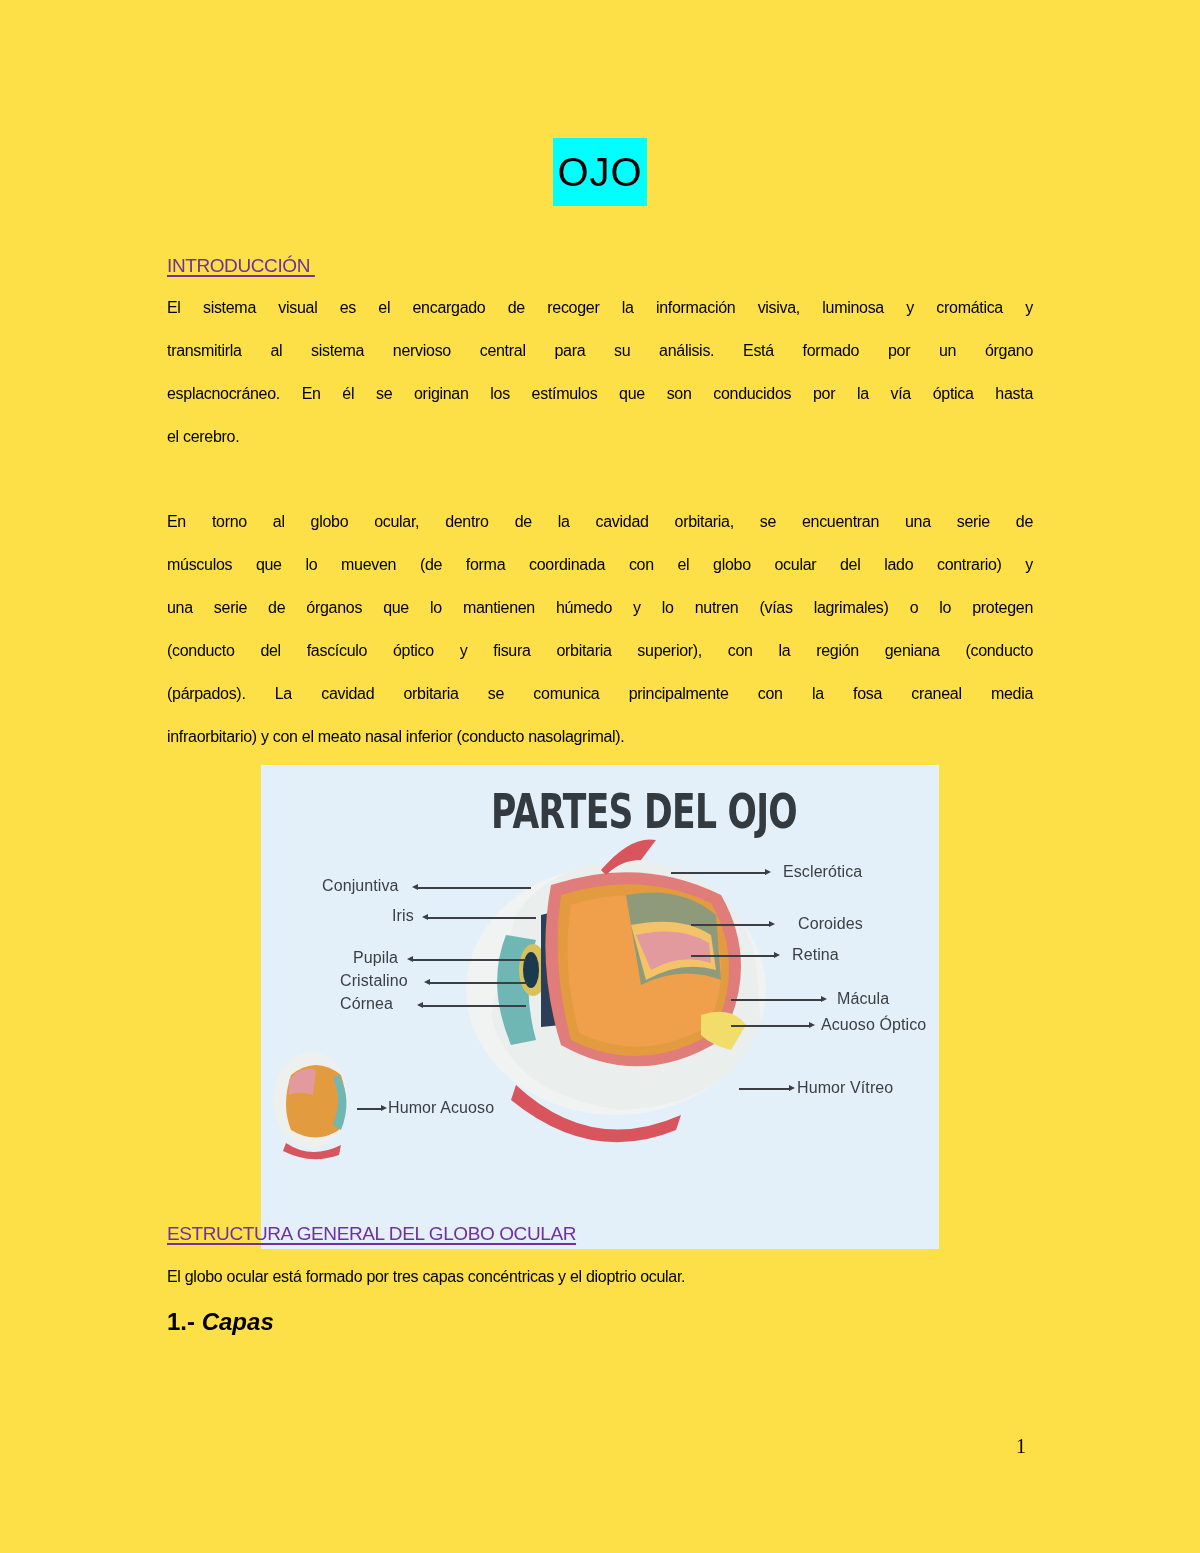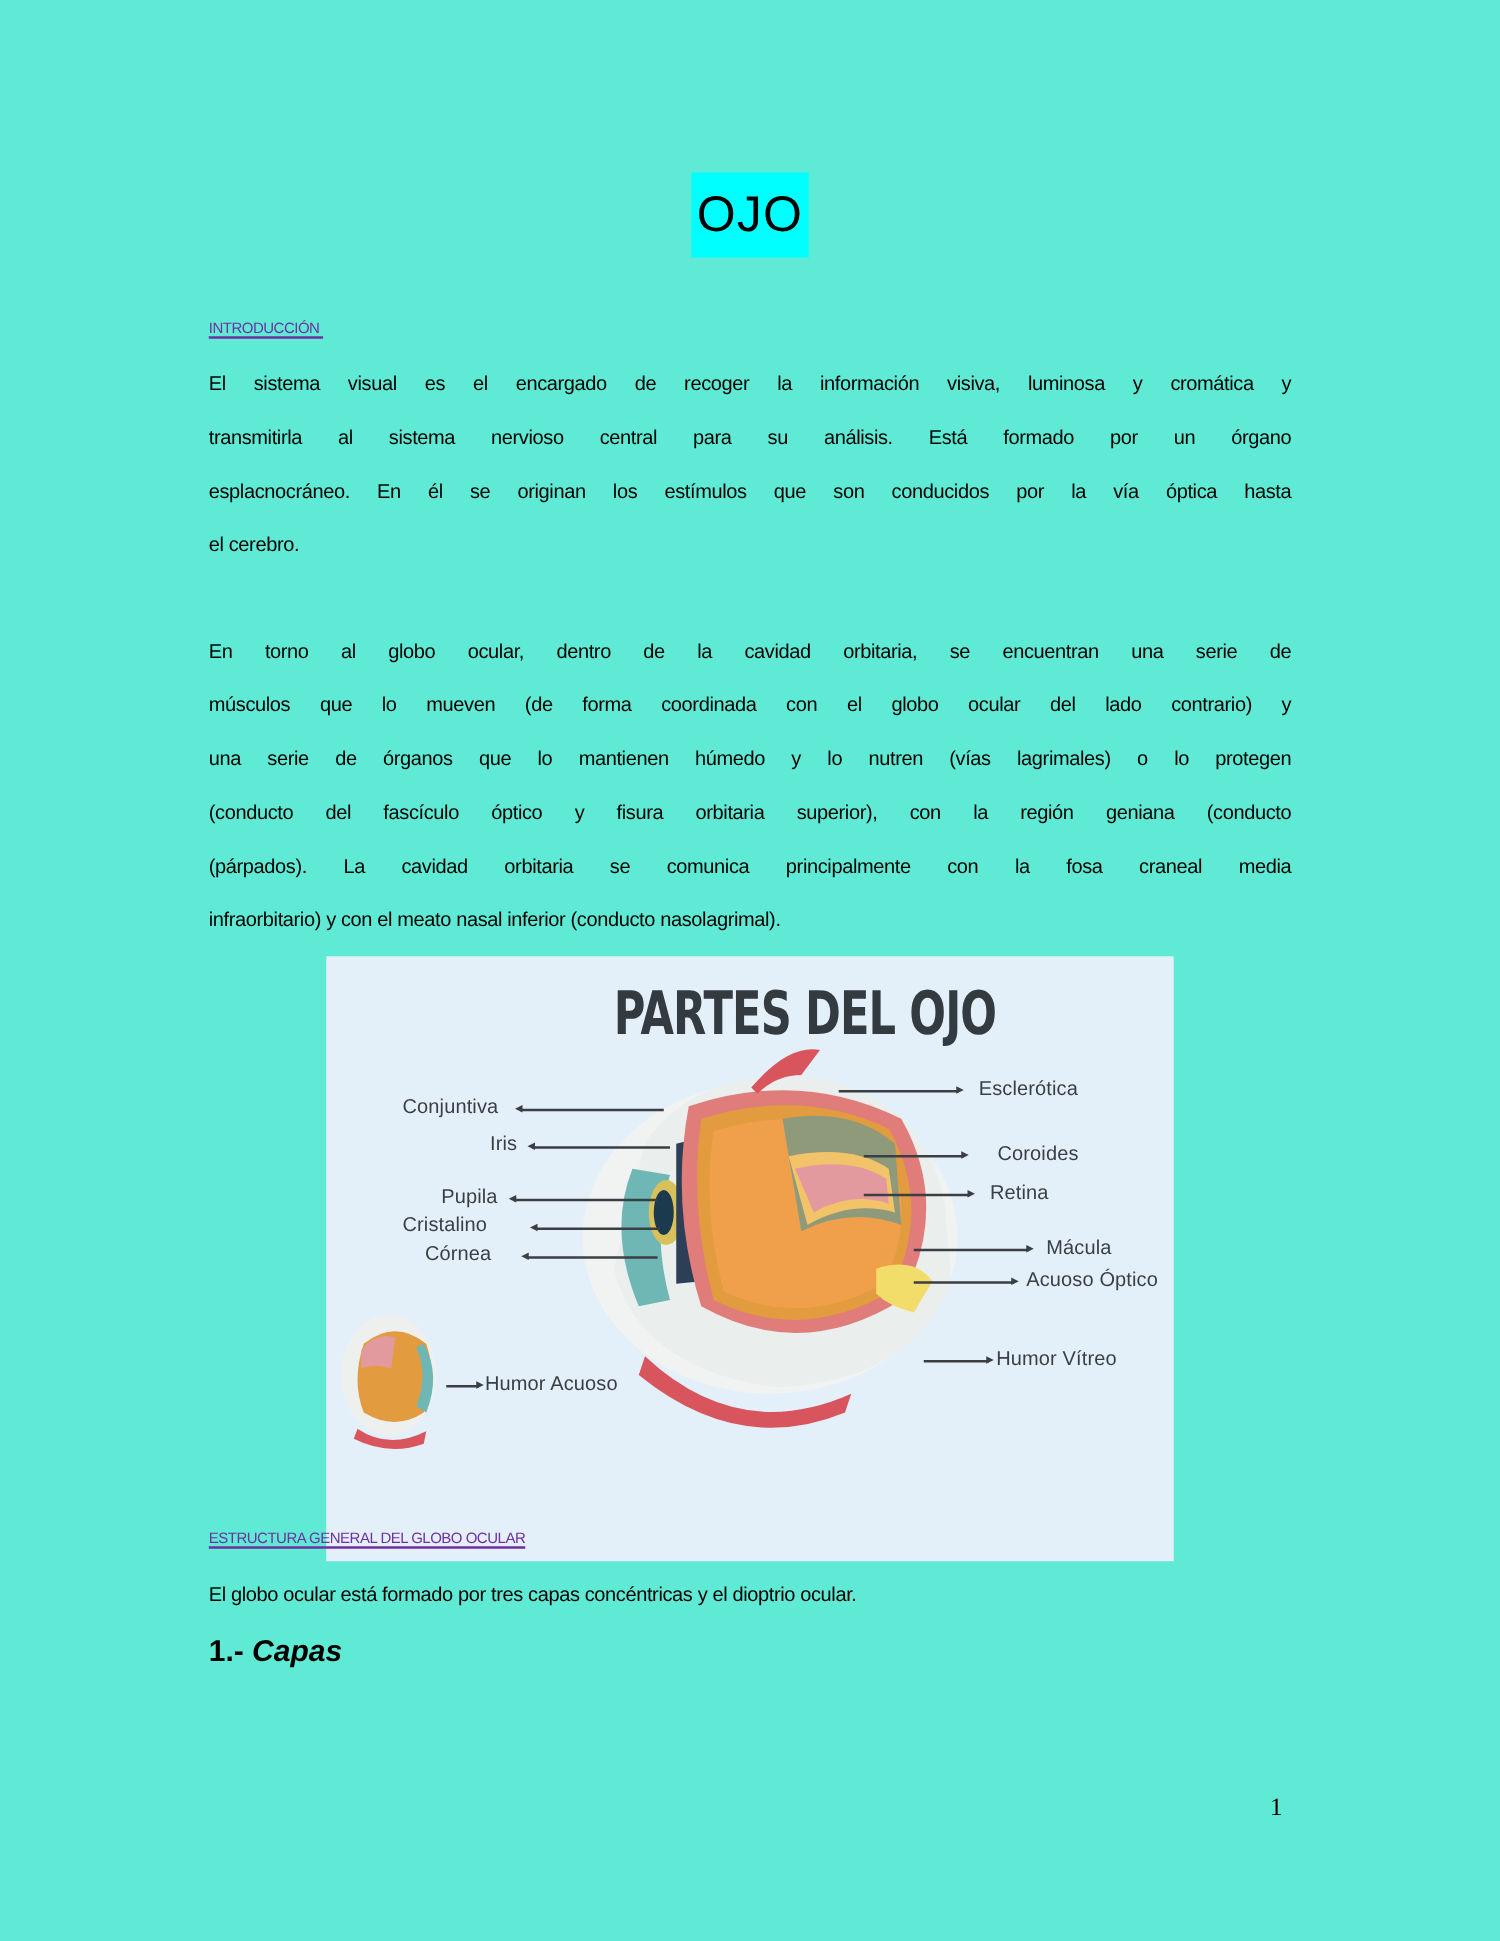--- a/index.html
+++ b/index.html
@@ -1,24 +1,24 @@
 <!DOCTYPE html>
 <html><head>
   <meta charset="utf-8">
   <style>
     html, body { margin: 0; padding: 0; background: #ffffff; }
     body { width: 1200px; height: 1553px; position: relative; overflow: hidden;
            font-family: "Liberation Sans", "DejaVu Sans", sans-serif; color: #000; }
-    .page { position: absolute; left: 0; top: 0; width: 1200px; height: 1553px; background: #5eead4; }
+    .page { position: absolute; left: 0; top: 0; width: 1200px; height: 1553px; background: #fde047; }
 
     .title-wrap { position: absolute; left: 553px; top: 138px; width: 94px; height: 68px;
                   background: #00ffff; display: flex; align-items: center; justify-content: center; }
     .title { font-size: 40px; letter-spacing: 1px; color: #000; line-height: 1; }
 
-    .heading { position: absolute; left: 167px; font-size: 12px; color: #7030a0;
+    .heading { position: absolute; left: 167px; font-size: 19px; color: #7030a0;
                text-decoration: underline; text-underline-offset: 3px; text-decoration-thickness: 2px;
                letter-spacing: -0.4px; font-weight: normal; white-space: pre; }
     .h1 { top: 255px; }
     .h2 { top: 1223px; }
 
     .para { position: absolute; left: 167px; width: 866px; font-size: 16px; line-height: 43px;
             text-align: justify; letter-spacing: -0.3px; }
     .para .ln { display: block; height: 43px; white-space: nowrap; }
     .para .ln.j { text-align: justify; text-align-last: justify; white-space: normal; }
     .p1 { top: 286px; }
@@ -102,21 +102,21 @@
     </svg>
 
     <div class="fig-title">PARTES DEL OJO</div>
 
     <div class="lbl" style="left:61px;top:112px">Conjuntiva</div>
     <div class="arrow l" style="left:155px;top:122px;width:115px"></div>
     <div class="lbl" style="left:131px;top:142px">Iris</div>
     <div class="arrow l" style="left:165px;top:152px;width:110px"></div>
     <div class="lbl" style="left:92px;top:184px">Pupila</div>
     <div class="arrow l" style="left:150px;top:194px;width:115px"></div>
-    <div class="lbl" style="left:61px;top:207px">Cristalino</div>
+    <div class="lbl" style="left:79px;top:207px">Cristalino</div>
     <div class="arrow l" style="left:167px;top:217px;width:100px"></div>
     <div class="lbl" style="left:79px;top:230px">Córnea</div>
     <div class="arrow l" style="left:160px;top:240px;width:105px"></div>
 
     <div class="arrow r" style="left:410px;top:107px;width:96px"></div>
     <div class="lbl" style="left:522px;top:98px">Esclerótica</div>
     <div class="arrow r" style="left:430px;top:159px;width:80px"></div>
     <div class="lbl" style="left:537px;top:150px">Coroides</div>
     <div class="arrow r" style="left:430px;top:190px;width:85px"></div>
     <div class="lbl" style="left:531px;top:181px">Retina</div>

